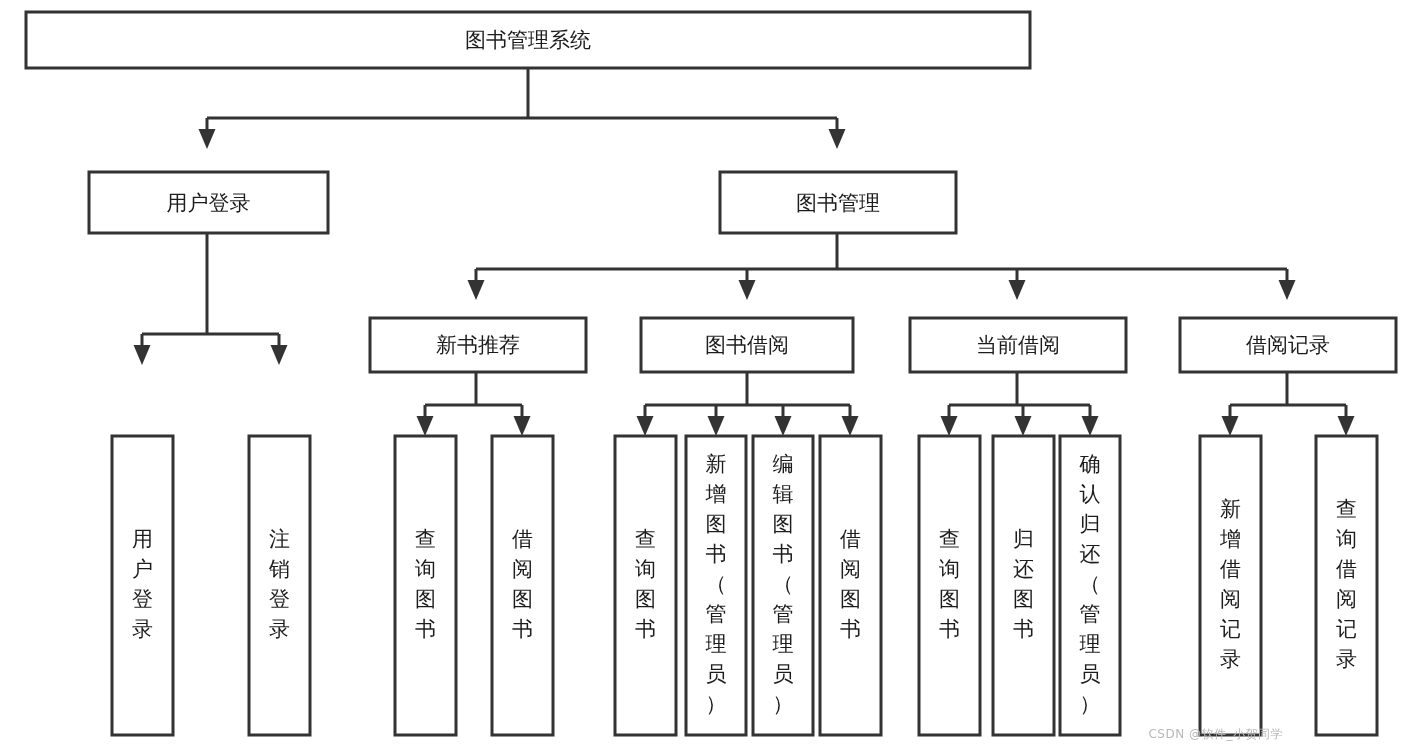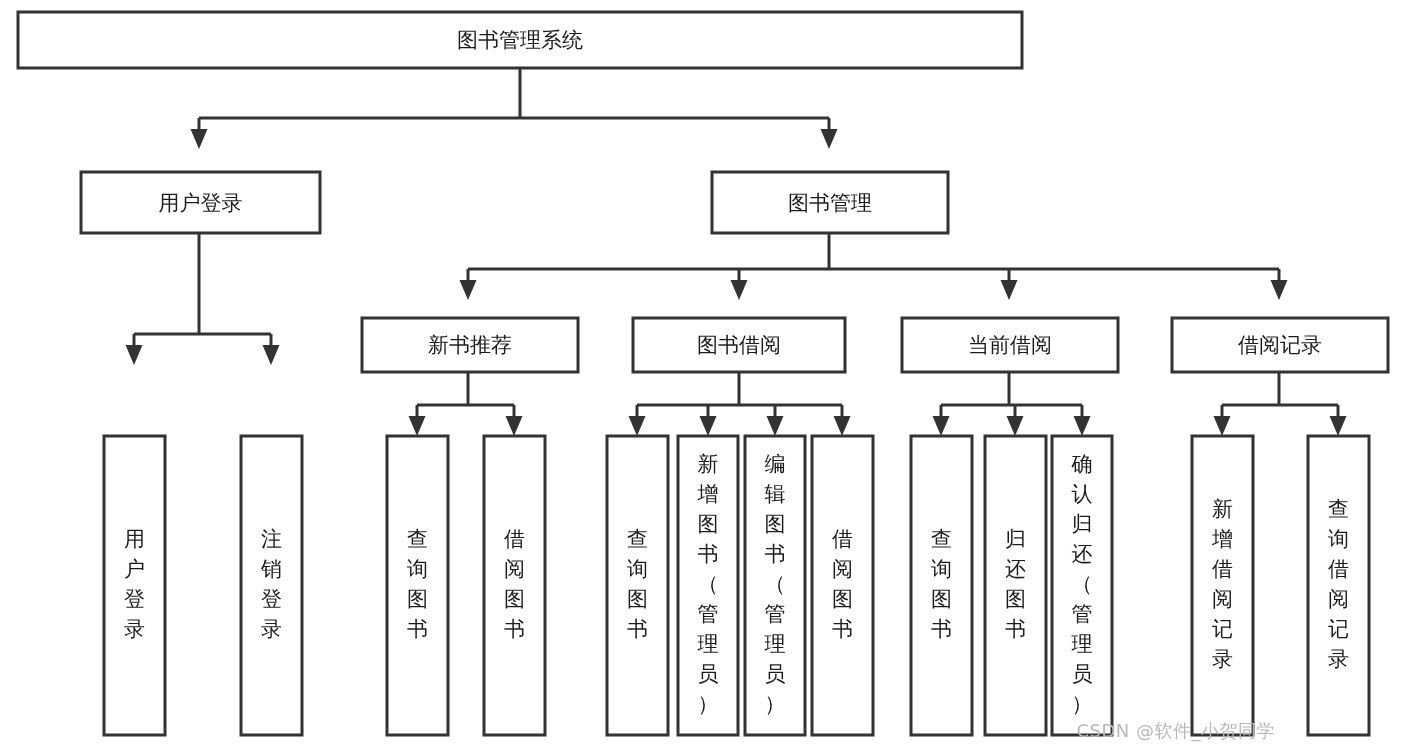--- a/index.html
+++ b/index.html
@@ -9,21 +9,21 @@
   }
   body {
     width: 1405px;
     height: 747px;
     font-family: "DejaVu Sans", "Liberation Sans", sans-serif;
     position: relative;
     overflow: hidden;
   }
   #diagram-root {
     position: absolute;
-    left: 0;
+    left: 8px;
     top: 0;
     width: 1283px;
     height: 747px;
   }
   svg#flow {
     display: block;
     width: 1405px;
     height: 747px;
   }
   .node-rect {
@@ -52,21 +52,21 @@
     font-family: "DejaVu Sans", "Liberation Sans", sans-serif;
     font-size: 21px;
     fill: #1c1c1c;
     text-anchor: middle;
   }
   .watermark {
     position: absolute;
     right: 8px;
     bottom: 4px;
     font-family: "DejaVu Sans", "Liberation Sans", sans-serif;
-    font-size: 18px;
+    font-size: 12px;
     color: #b8b8b8;
     letter-spacing: 0.5px;
     white-space: nowrap;
     user-select: none;
   }
 </style>
 </head>
 <body>
 
 <div id="diagram-root">

